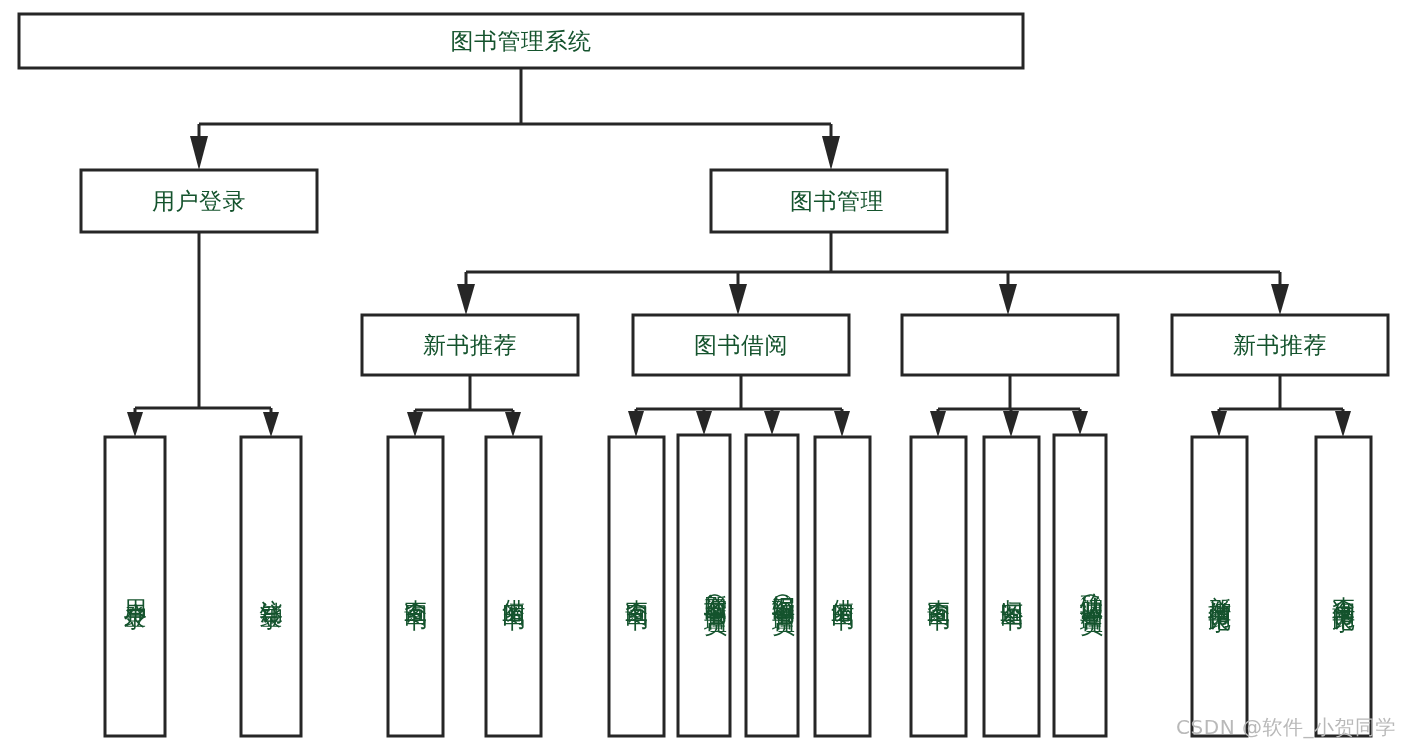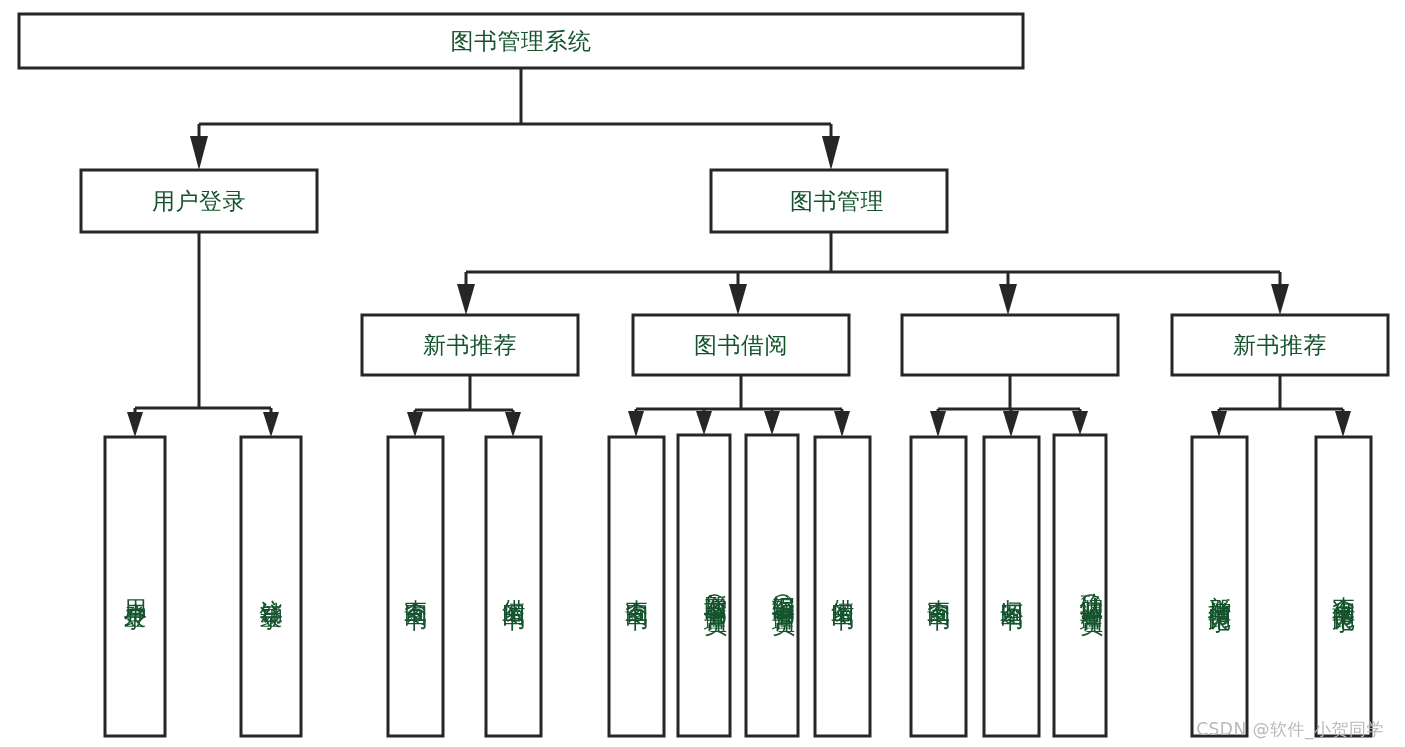--- a/index.html
+++ b/index.html
@@ -65,23 +65,23 @@
     align-items: flex-start;
     justify-content: center;
     padding-top: 6px;
   }
   .node-label.vert.mid {
     align-items: center;
     padding-top: 0;
   }
   .watermark {
     position: absolute;
-    right: 21px;
+    right: 9px;
     bottom: 6px;
-    font-size: 17px;
+    font-size: 20px;
     color: #b9b9b9;
     letter-spacing: 0.5px;
     white-space: nowrap;
     font-family: "DejaVu Sans", "Liberation Sans", sans-serif;
   }
 </style>
 </head>
 <body>
 
 <div id="diagram-root">

